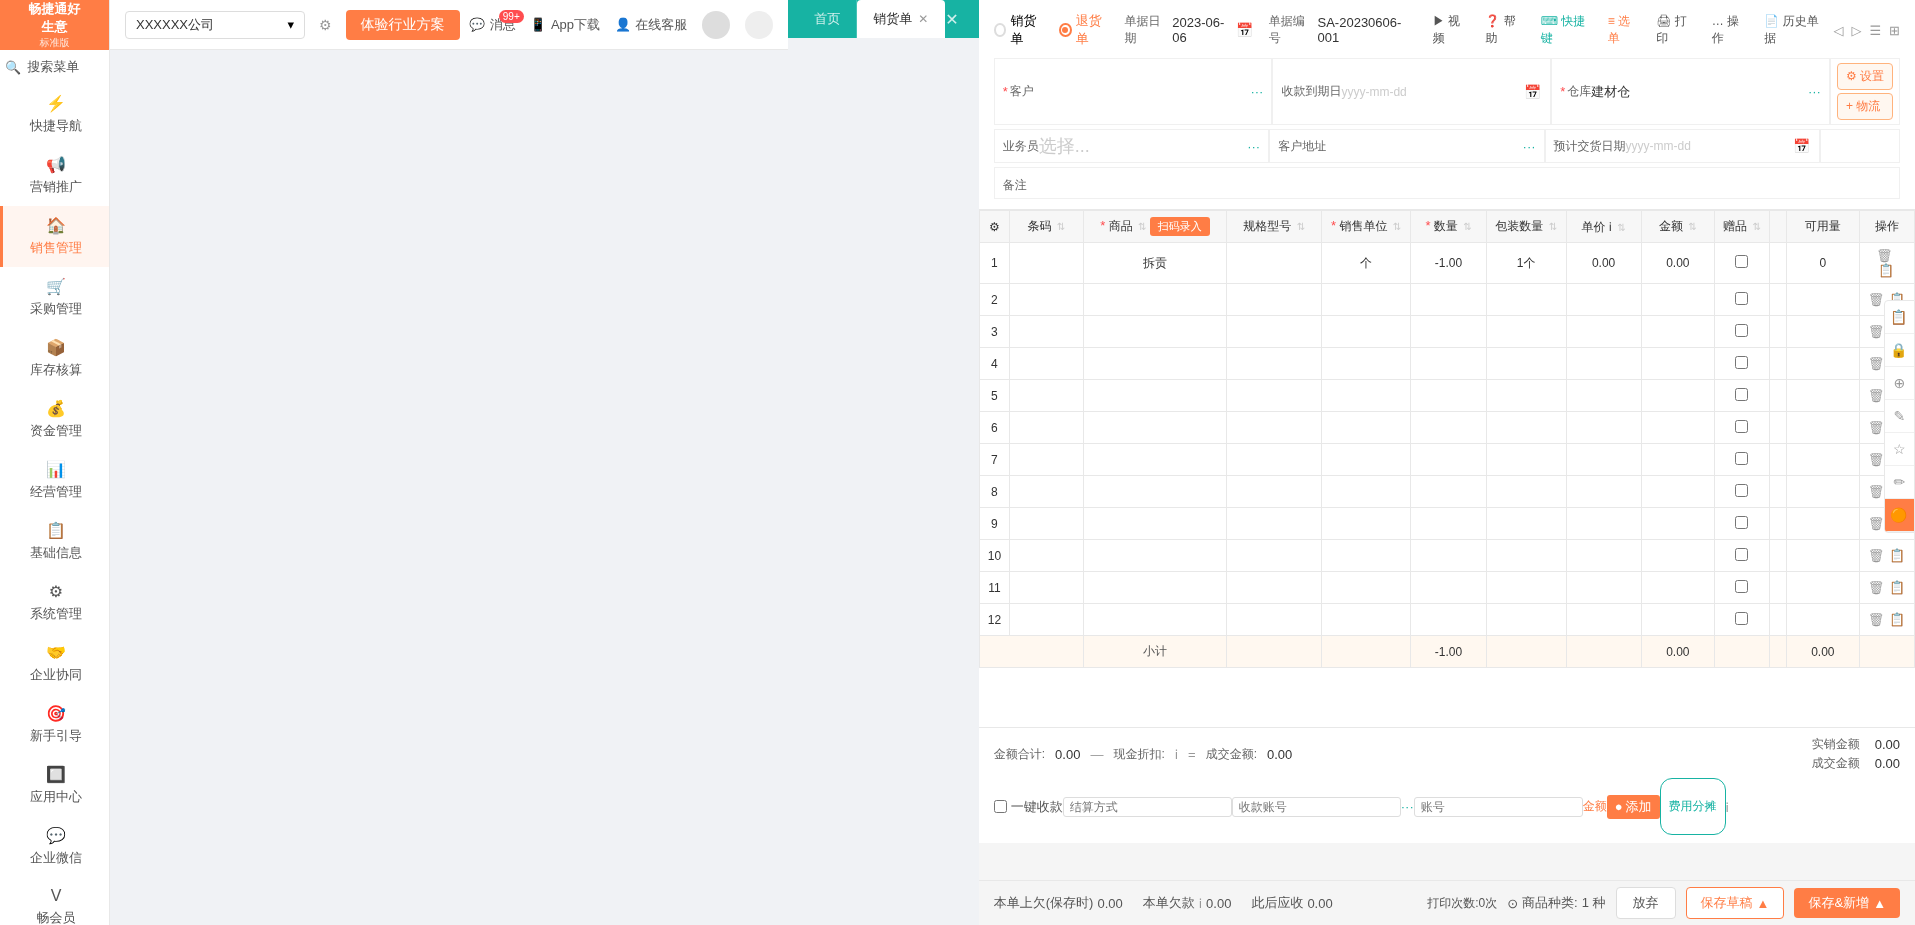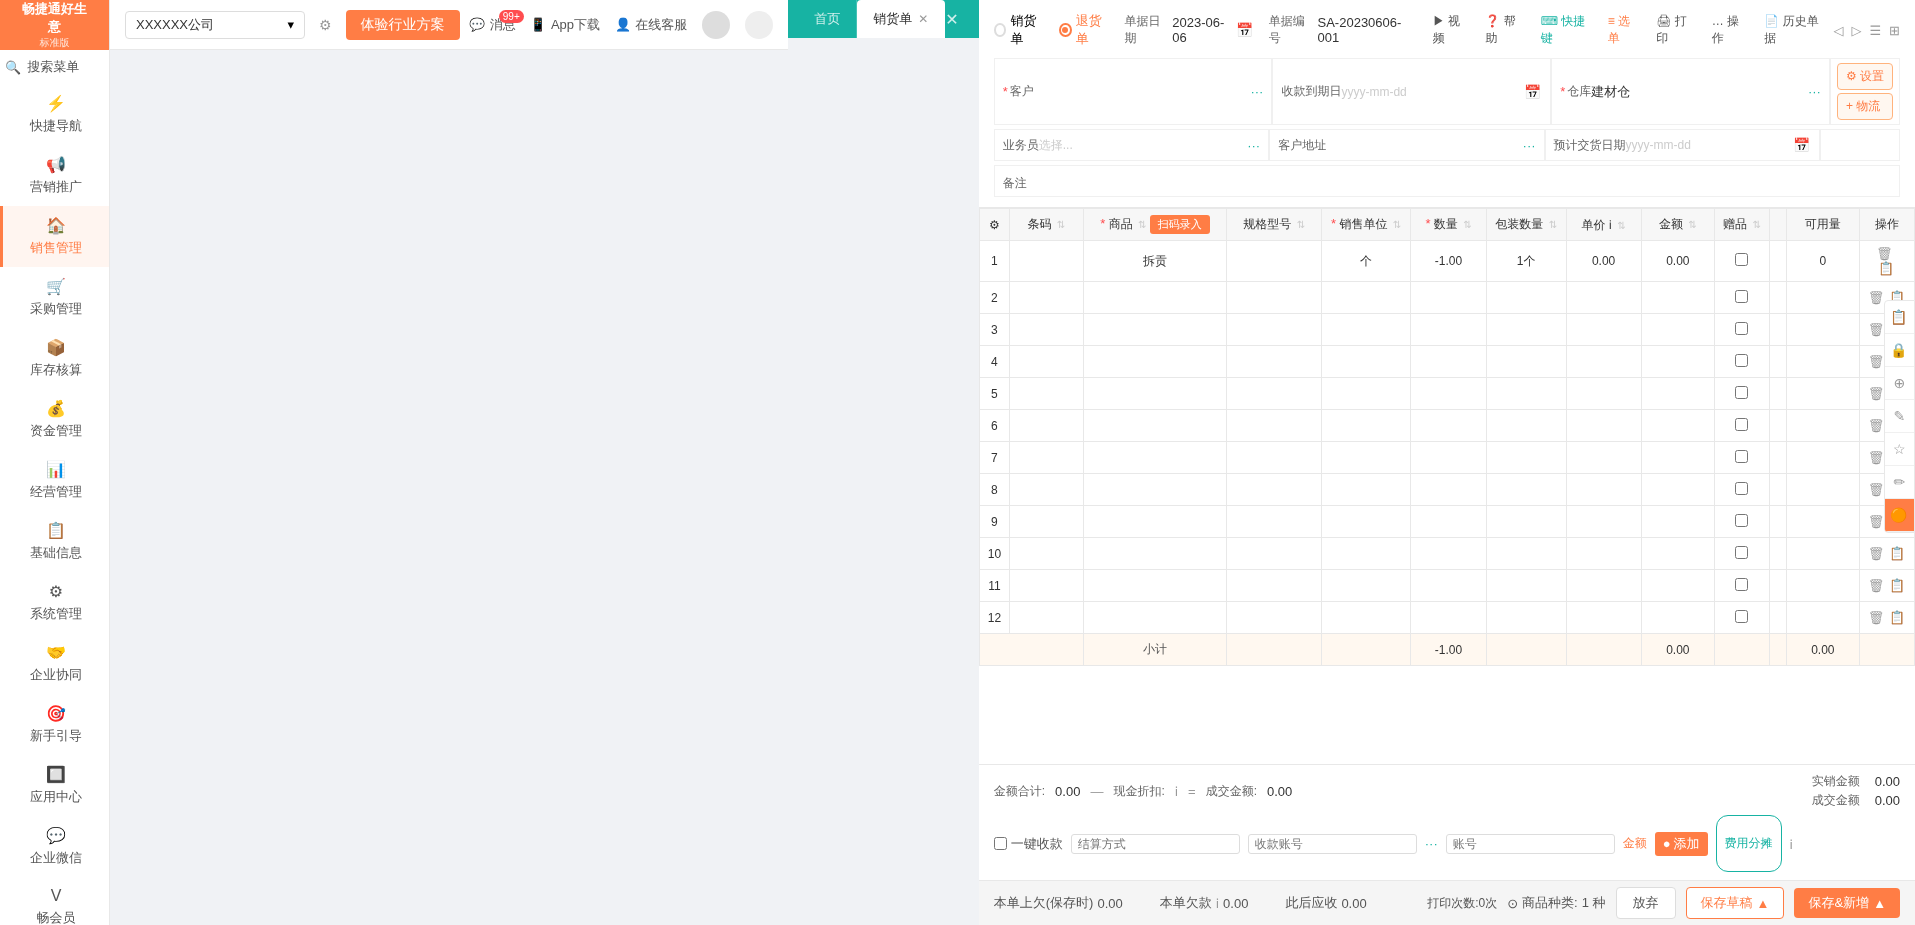--- a/index.html
+++ b/index.html
@@ -1,20 +1,20 @@
 <!DOCTYPE html>
 <html><head>
   <meta charset="utf-8">
   <style>
     * { box-sizing: border-box; margin: 0; padding: 0; font-family: 'Microsoft YaHei', Arial, sans-serif; font-size: 13px; }
     body { width: 1915px; height: 925px; overflow: hidden; display: flex; background: #f0f2f5; }
 
     
     .sidebar { width: 110px; background: #fff; display: flex; flex-direction: column; height: 925px; border-right: 1px solid #e8e8e8; flex-shrink: 0; }
-    .sidebar-logo { background: #ff7d45; color: #fff; padding: 10px 16px; text-align: center; font-size: 12px; line-height: 1.4; height: 50px; display: flex; align-items: center; justify-content: center; }
+    .sidebar-logo { background: #ff7d45; color: #fff; padding: 10px 23px; text-align: center; font-size: 12px; line-height: 1.4; height: 50px; display: flex; align-items: center; justify-content: center; }
     .sidebar-logo .brand { font-weight: bold; font-size: 13px; }
     .sidebar-item { display: flex; flex-direction: column; align-items: center; padding: 10px 5px; cursor: pointer; color: #555; gap: 4px; font-size: 12px; border-left: 3px solid transparent; }
     .sidebar-item.active { background: #fff5f0; color: #ff7d45; border-left: 3px solid #ff7d45; }
     .sidebar-icon { font-size: 16px; }
     .sidebar-search { padding: 8px 5px; cursor: pointer; color: #555; display: flex; align-items: center; gap: 6px; font-size: 12px; }
 
     
     .main { flex: 1; display: flex; flex-direction: row; height: 925px; overflow: hidden; }
 
     
@@ -65,28 +65,28 @@
     .negative { color: #ff4d4f; }
     .subtotal-row td { background: #fff8f0; font-weight: 500; }
 
     
     .footer-area { background: #fff; border-top: 1px solid #e8e8e8; padding: 8px 15px; }
     .footer-row1 { display: flex; align-items: center; gap: 10px; margin-bottom: 6px; }
     .footer-label { color: #666; font-size: 12px; }
     .footer-value { color: #333; font-size: 13px; }
     .footer-dash { color: #999; }
     .footer-eq { color: #999; }
-    .footer-row2 { display: flex; align-items: center; gap: 8px; }
+    .footer-row2 { display: flex; align-items: center; gap: 0; }
     .checkbox-item { display: flex; align-items: center; gap: 4px; font-size: 12px; color: #555; }
     .mini-input { border: 1px solid #ddd; border-radius: 3px; padding: 2px 6px; font-size: 12px; color: #999; min-width: 80px; }
     .add-btn { background: #ff7d45; color: #fff; border: none; border-radius: 3px; padding: 3px 8px; cursor: pointer; font-size: 12px; display: flex; align-items: center; gap: 3px; }
     .fee-btn { background: #fff; border: 1px solid #17b3a3; color: #17b3a3; border-radius: 12px; padding: 19px 8px; cursor: pointer; font-size: 12px; }
 
     
-    .status-bar { background: #f5f5f5; border-top: 1px solid #e8e8e8; padding: 6px 15px; display: flex; gap: 37px; }
+    .status-bar { background: #f5f5f5; border-top: 1px solid #e8e8e8; padding: 6px 15px; display: flex; gap: 20px; margin-top: 37px; }
     .status-item { display: flex; align-items: center; gap: 4px; font-size: 12px; color: #555; }
     .status-value { font-weight: 500; }
     .status-bar-right { margin-left: auto; display: flex; align-items: center; gap: 10px; }
     .discard-btn { background: #fff; border: 1px solid #ddd; color: #555; border-radius: 4px; padding: 6px 16px; cursor: pointer; font-size: 13px; }
     .save-draft-btn { background: #fff; border: 1px solid #ff7d45; color: #ff7d45; border-radius: 4px; padding: 6px 14px; cursor: pointer; font-size: 13px; display: flex; align-items: center; gap: 4px; }
     .save-new-btn { background: #ff7d45; color: #fff; border: none; border-radius: 4px; padding: 6px 14px; cursor: pointer; font-size: 13px; display: flex; align-items: center; gap: 4px; }
     .product-type { display: flex; align-items: center; gap: 4px; font-size: 12px; color: #555; cursor: pointer; }
     .print-count { font-size: 12px; color: #555; }
 
     
@@ -282,21 +282,21 @@
         </div>
         <div style="display: flex; flex-direction: column; gap: 3px; padding: 4px 6px; border: 1px solid #f0f0f0;">
           <button class="action-btn">⚙ 设置</button>
           <button class="action-btn">+ 物流</button>
         </div>
       </div>
 
       <div style="display: flex; gap: 0; margin-bottom: 4px;">
         <div style="display: flex; align-items: center; flex: 1; border: 1px solid #f0f0f0; min-height: 32px; padding: 4px 8px;">
           <span class="field-label">业务员</span>
-          <span style="flex:1; color: #ccc; font-size:12px;">选择...</span>
+          <span style="flex:1; color: #ccc; font-size:18px;">选择...</span>
           <span class="form-field-dots">···</span>
         </div>
         <div style="display: flex; align-items: center; flex: 1; border: 1px solid #f0f0f0; min-height: 32px; padding: 4px 8px;">
           <span class="field-label">客户地址</span>
           <span style="flex:1;"></span>
           <span class="form-field-dots">···</span>
         </div>
         <div style="display: flex; align-items: center; flex: 1; border: 1px solid #f0f0f0; min-height: 32px; padding: 4px 8px;">
           <span class="field-label">预计交货日期</span>
           <span style="flex:1; color: #ccc; font-size:12px;">yyyy-mm-dd</span>

